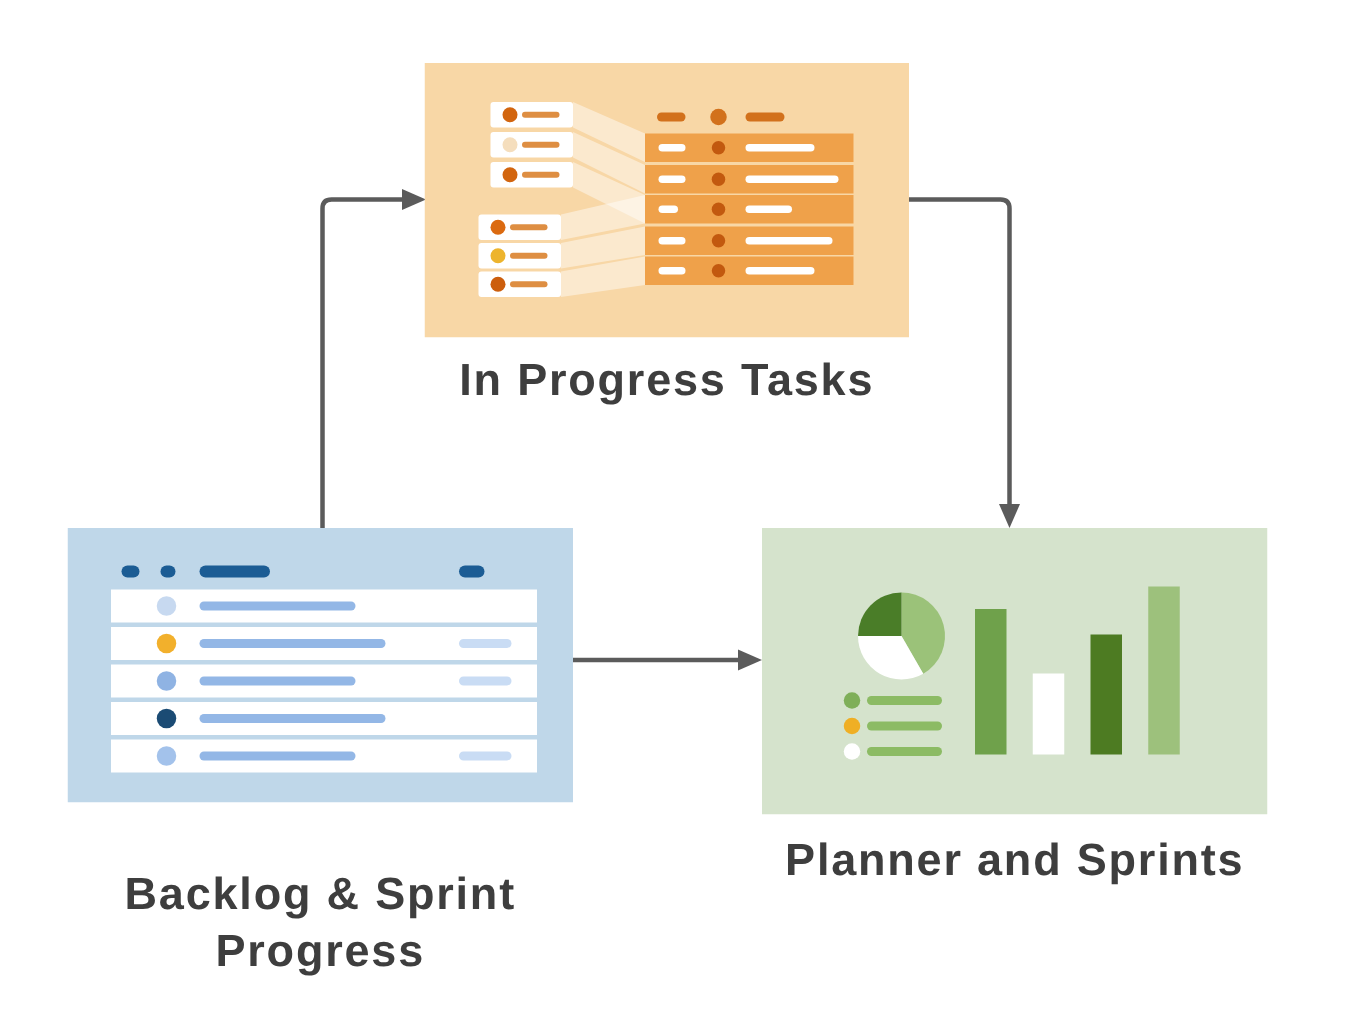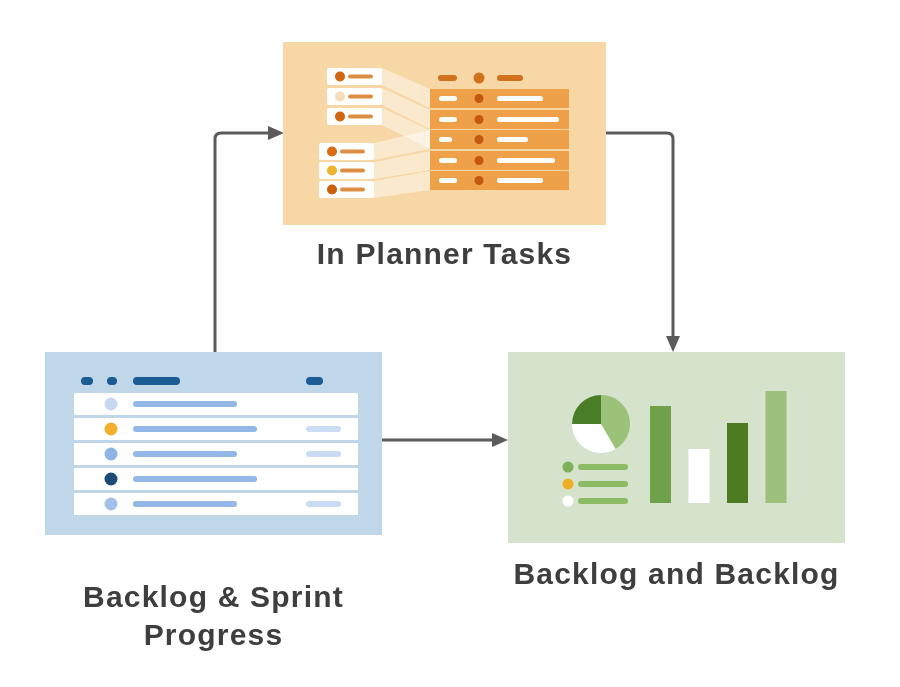--- a/index.html
+++ b/index.html
@@ -76,21 +76,21 @@
         <rect x="147" y="109" width="139" height="19" fill="#EFA14A"></rect>
         <rect x="156" y="116" width="18" height="5" rx="2.5" fill="#FFFFFF"></rect>
         <circle cx="196" cy="118.5" r="4.5" fill="#C2590F"></circle>
         <rect x="214" y="116" width="58" height="5" rx="2.5" fill="#FFFFFF"></rect>
         <rect x="147" y="129" width="139" height="19" fill="#EFA14A"></rect>
         <rect x="156" y="136" width="18" height="5" rx="2.5" fill="#FFFFFF"></rect>
         <circle cx="196" cy="138.5" r="4.5" fill="#C2590F"></circle>
         <rect x="214" y="136" width="46" height="5" rx="2.5" fill="#FFFFFF"></rect>
       </svg>
   </div>
-  <div class="node-label" style="left:283px;top:235px;width:323px;">In Planner Tasks</div>
+  <div class="node-label" style="left:283px;top:235px;width:323px;">In Progress Tasks</div>
 
   <div class="panel" style="left:45px;top:352px;">
     <svg id="blue-svg" width="337" height="183">
         <rect x="0" y="0" width="337" height="183" fill="#BFD7E9"></rect>
         <rect x="36" y="25" width="12" height="8" rx="4" fill="#1B5C94"></rect>
         <rect x="62" y="25" width="10" height="8" rx="4" fill="#1B5C94"></rect>
         <rect x="88" y="25" width="47" height="8" rx="4" fill="#1B5C94"></rect>
         <rect x="261" y="25" width="17" height="8" rx="4" fill="#1B5C94"></rect>
         <rect x="29" y="41" width="284" height="22" fill="#FFFFFF"></rect>
         <circle cx="66" cy="52" r="6.5" fill="#C7D9F0"></circle>
@@ -128,15 +128,15 @@
         <circle cx="60" cy="132" r="5.5" fill="#EFAF25"></circle>
         <rect x="70" y="129" width="50" height="6" rx="3" fill="#8CBB64"></rect>
         <circle cx="60" cy="149" r="5.5" fill="#FFFFFF"></circle>
         <rect x="70" y="146" width="50" height="6" rx="3" fill="#8CBB64"></rect>
         <rect x="142" y="54" width="21" height="97" fill="#6FA14B"></rect>
         <rect x="180.5" y="97" width="21" height="54" fill="#FFFFFF"></rect>
         <rect x="219" y="71" width="21" height="80" fill="#4D7B22"></rect>
         <rect x="257.5" y="39" width="21" height="112" fill="#9DC17C"></rect>
       </svg>
   </div>
-  <div class="node-label" style="left:508px;top:555px;width:337px;">Backlog and Backlog</div>
+  <div class="node-label" style="left:508px;top:555px;width:337px;">Planner and Sprints</div>
 
 </div>
 
 </body></html>

